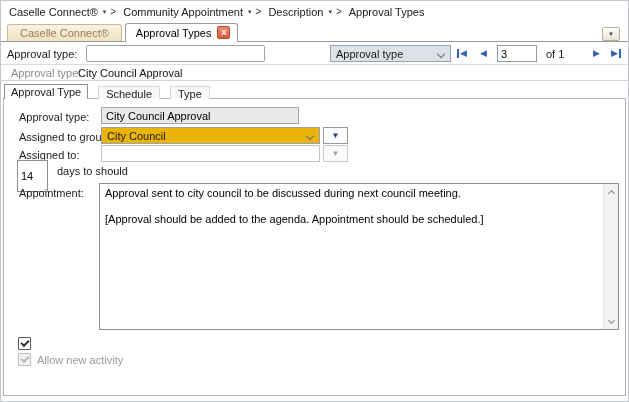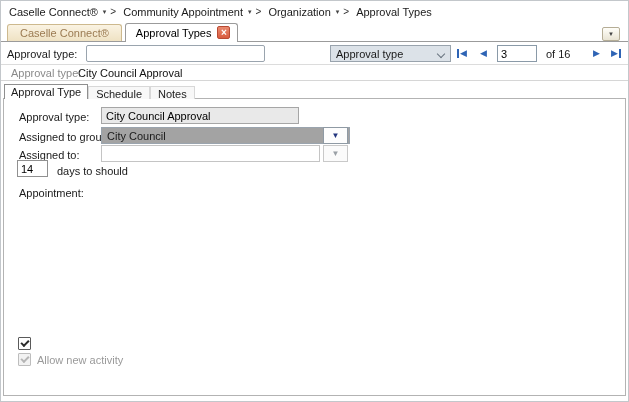--- a/index.html
+++ b/index.html
@@ -39,42 +39,42 @@
 
   
   .rec-header { position:absolute; top:64px; left:0; right:0; height:16px; background:#fff; border-bottom:1px solid #d6d6d6; }
   .rh-label { position:absolute; left:10px; top:2px; color:#8a8a8a; }
   .rh-value { position:absolute; left:77px; top:2px; color:#111; }
 
   
   .page-tabs { position:absolute; top:84px; left:3px; height:14px; display:flex; align-items:flex-end; z-index:3; }
   .ptab { cursor:pointer; white-space:nowrap; }
   .ptab.active { background:#fff; border:1px solid #8f8f8f; border-bottom:none; padding:1px 6px 2px; height:15px; z-index:4; }
-  .ptab.inactive { background:#f8f8f8; border:1px solid #d8d8d8; border-bottom:none; padding:1px 7px 1px; height:13px; margin-left:0; color:#222; }
+  .ptab.inactive { background:#f8f8f8; border:1px solid #d8d8d8; border-bottom:none; padding:1px 7px 1px; height:13px; margin-left:10px; color:#222; }
 
   
   .panel { position:absolute; left:2px; top:97px; width:623px; height:298px; background:#fff; border:1px solid #b3b3b3; }
   .lbl { position:absolute; color:#1a1a1a; }
   .l-approval { left:15px; top:12px; }
   .l-group { left:15px; top:32px; }
   .l-assigned { left:15px; top:50px; }
   .l-days { left:53px; top:66px; }
   .l-desc { left:15px; top:88px; }
 
   .ro-field { position:absolute; left:97px; top:8px; width:198px; height:17px; background:#e9e9e9; border:1px solid #a6a6a6; padding:2px 4px 0; color:#000; }
   .combo { position:absolute; height:17px; padding:2px 18px 0 5px; cursor:pointer; }
-  .combo-group { left:97px; top:28px; width:249px; background:#a3a3a3; border:1px solid #9aa4ae; }
+  .combo-group { left:97px; top:28px; width:219px; background:#eab308; border:1px solid #9aa4ae; }
   .combo-assigned { left:97px; top:46px; width:219px; background:#fff; border:1px solid #c4c4c4; }
   .drop-btn { position:absolute; left:319px; width:25px; height:17px; display:flex; align-items:center; justify-content:center; cursor:pointer; }
   .drop-btn.enabled { top:28px; background:#fdfdfd; border:1px solid #8f9aa4; }
   .drop-btn.disabled { top:46px; background:#fbfbfb; border:1px solid #c9c9c9; }
   .navy-tri { font-size:8px; color:#22357e; }
   .gray-tri { font-size:8px; color:#9aa0a6; }
 
-  .days-input { position:absolute; left:13px; top:61px; width:31px; height:17px; border:1px solid #909090; padding:0 3px; font:inherit; }
+  .days-input { position:absolute; left:13px; top:61px; width:31px; height:32px; border:1px solid #909090; padding:0 3px; font:inherit; }
 
   .desc-box { position:absolute; left:95px; top:84px; width:520px; height:147px; border:1px solid #8f8f8f; background:#fff; }
   .desc-text { position:absolute; left:0; top:0; bottom:0; width:504px; border:none; resize:none; outline:none; font:inherit; line-height:13px; padding:3px 5px; overflow:hidden; background:#fff; }
   .scrollbar { position:absolute; right:0; top:0; bottom:0; width:15px; background:#f2f2f2; border-left:1px solid #e3e3e3; }
   .sb-btn { position:absolute; left:0; width:15px; height:15px; display:flex; align-items:center; justify-content:center; cursor:pointer; }
   .sb-up { top:0; } .sb-down { bottom:0; }
   .sb-chev { width:5px; height:5px; border-left:1px solid #8a8a8a; border-top:1px solid #8a8a8a; }
   .sb-up .sb-chev { transform:rotate(45deg); margin-top:3px; }
   .sb-down .sb-chev { transform:rotate(225deg); margin-bottom:3px; }
 
@@ -91,21 +91,21 @@
 
 <div class="app">
 
   <div class="breadcrumb">
     <span class="bc-item">Caselle Connect®</span>
     <span class="bc-arrow">▾</span>
     <span class="bc-sep">&gt;</span>
     <span class="bc-item">Community Appointment</span>
     <span class="bc-arrow">▾</span>
     <span class="bc-sep">&gt;</span>
-    <span class="bc-item">Organization</span>
+    <span class="bc-item">Description</span>
     <span class="bc-arrow">▾</span>
     <span class="bc-sep">&gt;</span>
     <span class="bc-item">Approval Types</span>
   </div>
 
   <div class="doc-tabs">
     <div class="doc-tab inactive">
       <span>Caselle Connect®</span>
     </div>
     <div class="doc-tab active">
@@ -125,39 +125,39 @@
       <span class="chev"></span>
     </div>
     <div class="nav-btn nav-first">
         <span class="nav-bar"></span>
         <span class="nav-tri">◀</span>
       </div>
     <div class="nav-btn nav-prev">
         <span class="nav-tri">◀</span>
       </div>
     <input class="nav-input" value="3" style="">
-    <span class="nav-of">of 16</span>
+    <span class="nav-of">of 1</span>
     <div class="nav-btn nav-next">
         <span class="nav-tri">▶</span>
       </div>
     <div class="nav-btn nav-last">
         <span class="nav-tri">▶</span>
         <span class="nav-bar"></span>
       </div>
   </div>
 
   <div class="rec-header">
     <span class="rh-label">Approval type:</span>
     <span class="rh-value">City Council Approval</span>
   </div>
 
   <div class="page-tabs">
     <div class="ptab active">Approval Type</div>
     <div class="ptab inactive">Schedule</div>
-    <div class="ptab inactive">Notes</div>
+    <div class="ptab inactive">Type</div>
   </div>
 
   <div class="panel">
 
     <span class="lbl l-approval">Approval type:</span>
     <div class="ro-field">City Council Approval</div>
 
     <span class="lbl l-group">Assigned to group:</span>
     <div class="combo combo-group">
       <span>City Council</span>
@@ -172,20 +172,33 @@
       <span></span>
     </div>
     <div class="drop-btn disabled">
       <span class="gray-tri">▼</span>
     </div>
 
     <input class="days-input" value="14" style="">
     <span class="lbl l-days">days to should</span>
 
     <span class="lbl l-desc">Appointment:</span>
+    <div class="desc-box">
+      <textarea class="desc-text" style="">Approval sent to city council to be discussed during next council meeting.
+
+[Approval should be added to the agenda. Appointment should be scheduled.]</textarea>
+      <div class="scrollbar">
+        <div class="sb-btn sb-up">
+            <span class="sb-chev"></span>
+          </div>
+        <div class="sb-btn sb-down">
+            <span class="sb-chev"></span>
+          </div>
+      </div>
+    </div>
 
     <div class="cb-row cb-row-1">
       <span class="checkbox checked"></span>
     </div>
     <div class="cb-row cb-row-2">
       <span class="checkbox checked disabled"></span>
       <span class="cb-label-disabled">Allow new activity</span>
     </div>
 
   </div>

